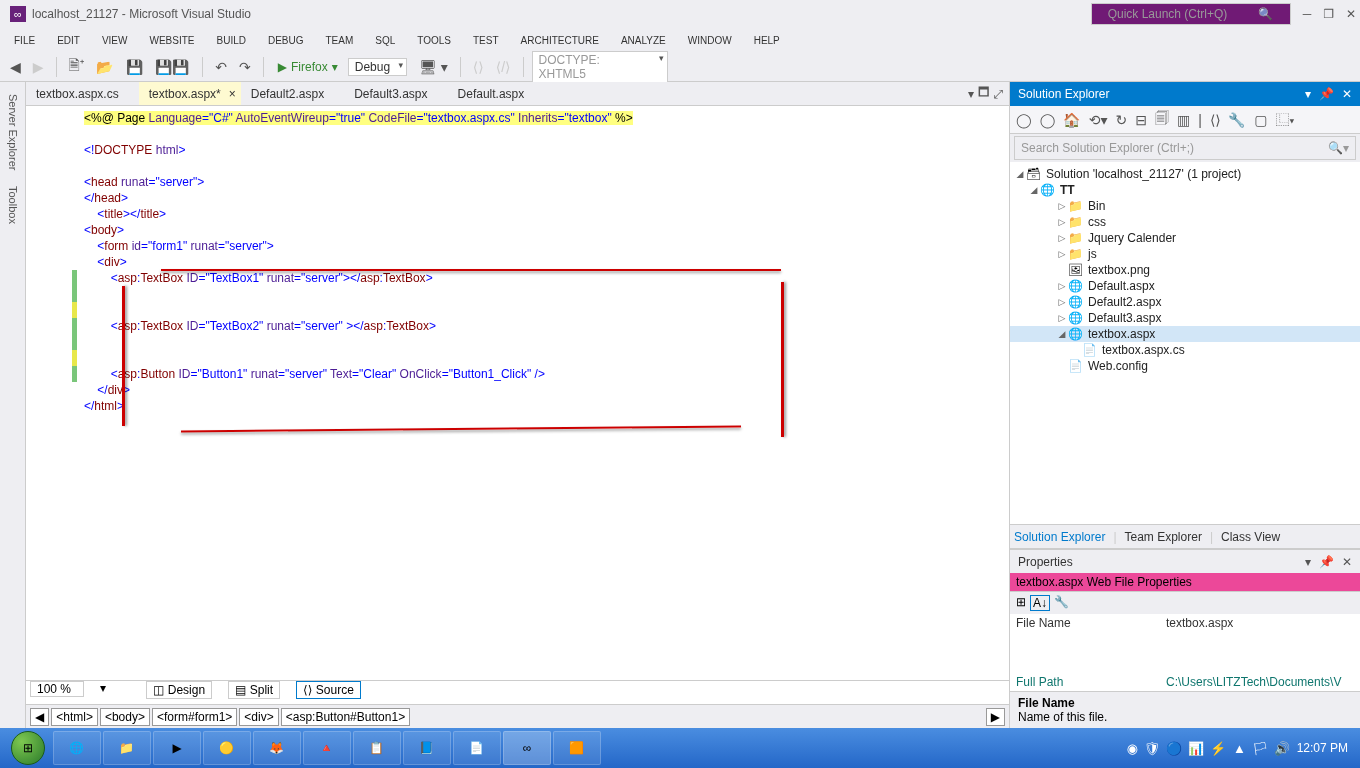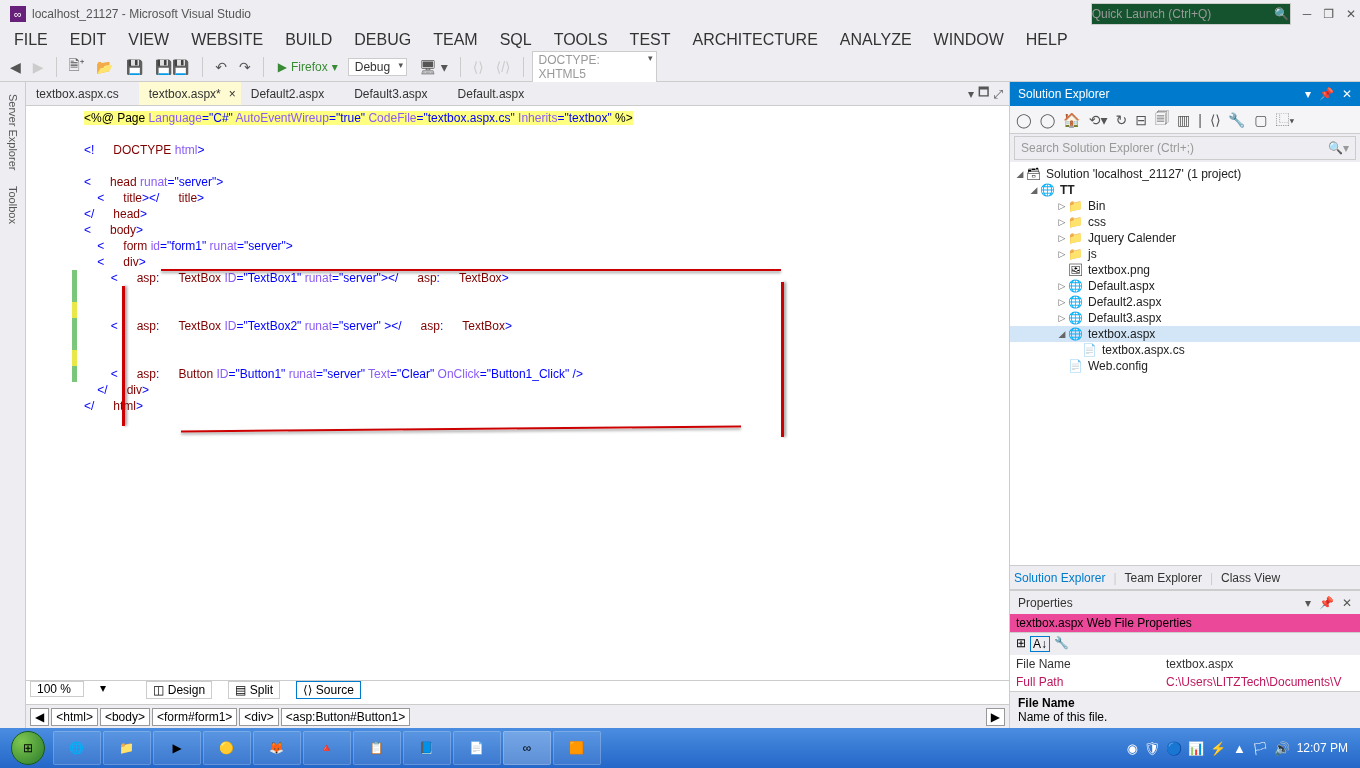--- a/index.html
+++ b/index.html
@@ -4,26 +4,26 @@
 <style>
 * { margin: 0; padding: 0; box-sizing: border-box; font-family: "Segoe UI", Tahoma, sans-serif; font-size: 12px; }
 body { background: #eeeef2; overflow: hidden; width: 1360px; height: 768px; position: relative; }
 
 
 .titlebar { height: 28px; background: #eeeef2; display: flex; align-items: center; padding: 0 4px; }
 .titlebar .vsicon { width: 16px; height: 16px; background: #68217a; margin: 0 6px; display: flex; align-items: center; justify-content: center; }
 .titlebar .vsicon::after { content: "∞"; color: white; font-size: 11px; }
 .titlebar .title { color: #555; font-size: 12px; }
 .titlebar .right { margin-left: auto; display: flex; align-items: center; gap: 2px; }
-.quicklaunch { width: 200px; height: 22px; border: 1px solid #ccc; background: #14532d; padding: 0 0; color: #999; display: flex; align-items: center; justify-content: space-between; }
+.quicklaunch { width: 200px; height: 22px; border: 1px solid #ccc; background: #701a75; padding: 0 16px; color: #999; display: flex; align-items: center; justify-content: space-between; }
 .winbtns { display: flex; gap: 12px; margin-left: 10px; color: #555; font-size: 14px; }
 
 
 .menubar { height: 24px; display: flex; align-items: center; padding: 0 4px; gap: 2px; }
-.menubar .item { padding: 3px 10px; color: #333; text-transform: uppercase; font-size: 16px; cursor: pointer; }
+.menubar .item { padding: 3px 10px; color: #333; text-transform: uppercase; font-size: 10px; cursor: pointer; }
 
 
 .toolbar { height: 30px; display: flex; align-items: center; padding: 0 6px; gap: 4px; border-bottom: 1px solid #ccc; }
 .tbtn { padding: 2px 4px; color: #555; font-size: 14px; cursor: pointer; display: flex; align-items: center; }
 .tsep { width: 1px; height: 20px; background: #ccc; margin: 0 4px; }
 .tdropdown { border: 1px solid #ccc; background: white; padding: 1px 16px 1px 6px; position: relative; font-size: 12px; color: #333; }
 .tdropdown::after { content: "▾"; position: absolute; right: 3px; top: 1px; font-size: 9px; color: #555; }
 .playbtn { color: #388a34; display: flex; align-items: center; gap: 4px; padding: 2px 6px; }
 
 
@@ -38,22 +38,22 @@
 .tab.active::after { content: "×"; position: absolute; right: 5px; font-size: 12px; }
 .tabright { margin-left: auto; display: flex; align-items: center; gap: 4px; padding: 0 6px; color: #555; }
 
 .code { flex: 1; font-family: Consolas, monospace; font-size: 13.5px; padding: 4px 0 4px 18px; line-height: 16px; position: relative; overflow: hidden; }
 .code .line { white-space: pre; color: #000; padding-left: 40px; position: relative; }
 .code .mod { position: absolute; left: 28px; top: 0; width: 5px; height: 100%; }
 .mod.g { background: #7ac67a; }
 .mod.y { background: #e8e84a; }
 
 .kwblue { color: #0000ff; }
-.kwred { color: #8b5cf6; }
-.kwmaroon { color: #800000; margin-left: 19px; }
+.kwred { color: #4c1d95; }
+.kwmaroon { color: #800000; }
 .hlbg { background: #ffff80; }
 
 .red-underline { border-bottom: 2px solid #cc0000; height: 0; position: absolute; }
 .red-vbar { border-left: 3px solid #cc0000; position: absolute; width: 0; }
 
 .codebot { height: 24px; border-top: 1px solid #ccc; display: flex; align-items: flex-start; padding: 0 4px; gap: 16px; font-size: 11px; }
 .codebot .zoom { padding: 0 12px 0 6px; border: 1px solid #ccc; }
 .codebot .bb { border: 1px solid #ccc; padding: 1px 6px; cursor: pointer; }
 .codebot .bb.sel { border-color: #007acc; }
 
@@ -76,21 +76,21 @@
 
 .explorerTabs { height: 24px; border-top: 1px solid #ccc; display: flex; align-items: center; padding: 0 4px; gap: 8px; font-size: 11px; background: #eeeef2; }
 .explorerTabs .etab { cursor: pointer; color: #333; }
 .explorerTabs .etab.active { color: #007acc; }
 
 .props { border-top: 1px solid #ccc; background: #eeeef2; display: flex; flex-direction: column; }
 .propsbody { background: white; flex: 1; font-size: 12px; }
 .proprow { display: flex; padding: 2px 6px; }
 .proprow .k { width: 150px; color: #333; }
 .proprow .v { color: #333; }
-.proprow.gray .k, .proprow.gray .v { color: #be185d; }
+.proprow.gray .k, .proprow.gray .v { color: #0f766e; margin-top: 41px; }
 .propsdesc { border-top: 1px solid #ccc; padding: 4px 8px; background: #eeeef2; font-size: 12px; }
 
 
 .taskbar { position: absolute; bottom: 0; left: 0; right: 0; height: 40px; background: linear-gradient(#4a8de0, #2467c8); display: flex; align-items: center; padding: 0 4px; }
 .taskbar .start { width: 48px; height: 38px; display: flex; align-items: center; justify-content: center; }
 .taskbar .orb { width: 34px; height: 34px; border-radius: 50%; background: radial-gradient(circle at 30% 30%, #7ec850, #2a7a2a); border: 1px solid #1a5a1a; display: flex; align-items: center; justify-content: center; }
 .taskbar .app { width: 48px; height: 34px; margin: 0 1px; display: flex; align-items: center; justify-content: center; background: rgba(255,255,255,0.1); border: 1px solid rgba(255,255,255,0.2); border-radius: 2px; cursor: pointer; }
 .taskbar .tray { margin-left: auto; display: flex; align-items: center; gap: 6px; color: white; padding: 0 8px; font-size: 11px; }
 .taskbar .tray .ic { font-size: 13px; }
 </style>
@@ -142,21 +142,21 @@
   <span class="tbtn">↶</span>
   <span class="tbtn">↷</span>
   <div class="tsep"></div>
   <div class="playbtn">▶ <span>Firefox</span> ▾</div>
   <div class="tdropdown">Debug</div>
   <span class="tbtn" style="margin-left:4px">🖥 ▾</span>
   <div class="tsep"></div>
   <span class="tbtn" style="color:#ccc">⟨⟩</span>
   <span class="tbtn" style="color:#ccc">⟨/⟩</span>
   <div class="tsep"></div>
-  <div class="tdropdown" style="width:125px; color:#999">DOCTYPE: XHTML5</div>
+  <div class="tdropdown" style="width:136px; color:#999">DOCTYPE: XHTML5</div>
 </div>
 
 <div class="mainrow">
   <div class="leftbar" id="leftbar">
       <div class="tab">Server Explorer</div>
       <div class="tab">Toolbox</div>
     </div>
 
   <div class="editor">
     <div class="tabs" id="editortabs">
@@ -170,22 +170,22 @@
         <span>🗖</span>
         <span>⤢</span>
       </div>
     </div>
     <div class="code">
 <div class="line"><span class="hlbg"><span style="background:#ffff80">&lt;%@</span> Page <span class="kwred">Language</span><span class="kwblue">="C#"</span> <span class="kwred">AutoEventWireup</span><span class="kwblue">="true"</span> <span class="kwred">CodeFile</span><span class="kwblue">="textbox.aspx.cs"</span> <span class="kwred">Inherits</span><span class="kwblue">="textbox"</span> <span style="background:#ffff80">%&gt;</span></span></div>
 <div class="line">&nbsp;</div>
 <div class="line"><span class="kwblue">&lt;!</span><span class="kwmaroon">DOCTYPE</span> <span class="kwred">html</span><span class="kwblue">&gt;</span></div>
 <div class="line">&nbsp;</div>
 <div class="line"><span class="kwblue">&lt;</span><span class="kwmaroon">head</span> <span class="kwred">runat</span><span class="kwblue">="server"&gt;</span></div>
+<div class="line"><span class="kwblue">&lt;/</span><span class="kwmaroon">head</span><span class="kwblue">&gt;</span></div>
 <div class="line">    <span class="kwblue">&lt;</span><span class="kwmaroon">title</span><span class="kwblue">&gt;&lt;/</span><span class="kwmaroon">title</span><span class="kwblue">&gt;</span></div>
-<div class="line"><span class="kwblue">&lt;/</span><span class="kwmaroon">head</span><span class="kwblue">&gt;</span></div>
 <div class="line"><span class="kwblue">&lt;</span><span class="kwmaroon">body</span><span class="kwblue">&gt;</span></div>
 <div class="line">    <span class="kwblue">&lt;</span><span class="kwmaroon">form</span> <span class="kwred">id</span><span class="kwblue">="form1"</span> <span class="kwred">runat</span><span class="kwblue">="server"&gt;</span></div>
 <div class="line">    <span class="kwblue">&lt;</span><span class="kwmaroon">div</span><span class="kwblue">&gt;</span></div>
 <div class="line"><span class="mod g"></span>        <span class="kwblue">&lt;</span><span class="kwmaroon">asp</span><span class="kwblue">:</span><span class="kwmaroon">TextBox</span> <span class="kwred">ID</span><span class="kwblue">="TextBox1"</span> <span class="kwred">runat</span><span class="kwblue">="server"&gt;&lt;/</span><span class="kwmaroon">asp</span><span class="kwblue">:</span><span class="kwmaroon">TextBox</span><span class="kwblue">&gt;</span></div>
 <div class="line"><span class="mod g"></span>&nbsp;</div>
 <div class="line"><span class="mod y"></span>&nbsp;</div>
 <div class="line"><span class="mod g"></span>        <span class="kwblue">&lt;</span><span class="kwmaroon">asp</span><span class="kwblue">:</span><span class="kwmaroon">TextBox</span> <span class="kwred">ID</span><span class="kwblue">="TextBox2"</span> <span class="kwred">runat</span><span class="kwblue">="server"</span> <span class="kwblue">&gt;&lt;/</span><span class="kwmaroon">asp</span><span class="kwblue">:</span><span class="kwmaroon">TextBox</span><span class="kwblue">&gt;</span></div>
 <div class="line"><span class="mod g"></span>&nbsp;</div>
 <div class="line"><span class="mod y"></span>&nbsp;</div>
 <div class="line"><span class="mod g"></span>        <span class="kwblue">&lt;</span><span class="kwmaroon">asp</span><span class="kwblue">:</span><span class="kwmaroon">Button</span> <span class="kwred">ID</span><span class="kwblue">="Button1"</span> <span class="kwred">runat</span><span class="kwblue">="server"</span> <span class="kwred">Text</span><span class="kwblue">="Clear"</span> <span class="kwred">OnClick</span><span class="kwblue">="Button1_Click"</span> <span class="kwblue">/&gt;</span></div>

